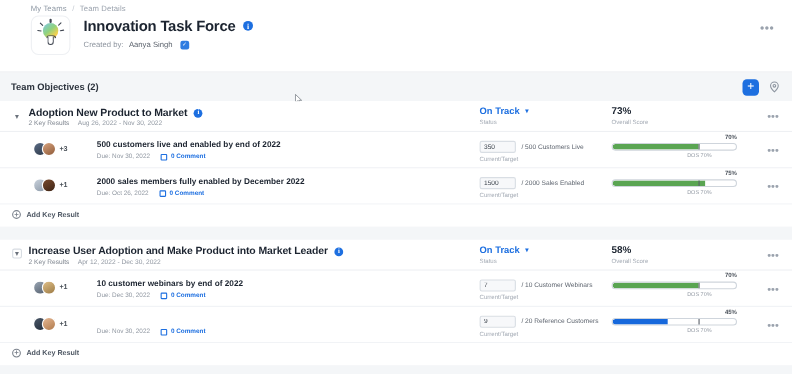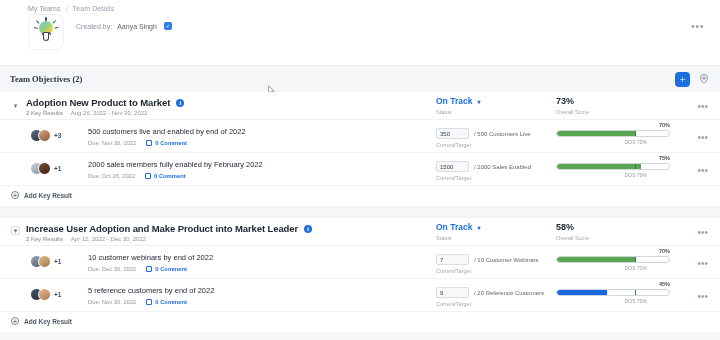--- a/index.html
+++ b/index.html
@@ -76,21 +76,21 @@
   .tab.active { color: #1d6fe0; margin-top: 22px; }
   .tab.active::after {
     content: ""; position: absolute; left: 2px; right: 2px; bottom: 0;
     height: 2px; background: #1d6fe0; border-radius: 2px;
   }
   .tabs-rule { position: absolute; left: 0; right: 0; top: 65px; height: 1px; background: #e9ecef; }
 
   
   .obj-bar {
     position: absolute; left: 0; right: 0; top: 66px; height: 26px;
-    background: #f4f6f8; display: flex; align-items: center; font-family: Liberation Serif, serif;
+    background: #f4f6f8; display: flex; align-items: center;
   }
   .obj-bar-title { margin-left: 10px; font-size: 8.5px; font-weight: bold; color: #2c333d; }
   .obj-bar-actions { position: absolute; right: 10px; display: flex; align-items: center; gap: 8px; }
   .add-obj-btn {
     width: 15px; height: 15px; border-radius: 4px; background: #1d6fe0;
     color: #fff; display: flex; align-items: center; justify-content: center;
     font-size: 11px; line-height: 1; cursor: pointer;
   }
   .pin-ico { width: 12px; height: 12px; cursor: pointer; color: #8e96a1; }
 
@@ -128,21 +128,21 @@
   
   .kr-row { position: relative; height: 33px; border-bottom: 1px solid #f0f2f5; }
   .avatars { position: absolute; left: 30px; top: 9px; display: flex; align-items: center; }
   .av {
     width: 13px; height: 13px; border-radius: 50%; border: 1.3px solid #fff;
     background-size: cover; position: relative;
   }
   .av + .av { margin-left: -5px; }
   .av-plus { margin-left: 3px; font-size: 6.5px; font-weight: bold; color: #4a5159; }
 
-  .kr-title { position: absolute; left: 88px; top: 7px; font-size: 7.5px; font-weight: normal; color: #1c2430; }
+  .kr-title { position: absolute; left: 88px; top: 7px; font-size: 7.5px; font-weight: bold; color: #1c2430; }
   .kr-meta { position: absolute; left: 88px; top: 20px; display: flex; align-items: center; font-size: 5.8px; color: #9198a2; }
   .kr-comment { display: flex; align-items: center; margin-left: 10px; color: #1d6fe0; font-weight: bold; }
   .cmt-ico { width: 6px; height: 6px; border: 1px solid #1d6fe0; border-radius: 1px; margin-right: 3px; }
 
   .kr-input-wrap { position: absolute; left: 436px; top: 8px; display: flex; align-items: center; }
   .kr-input {
     width: 33px; height: 11px; border: 1px solid #d9dee4; border-radius: 2px;
     background: #f7f8fa; font-size: 6px; color: #3c434c; text-align: left;
     padding: 0 3px; font-family: "Liberation Sans", sans-serif;
   }
@@ -190,20 +190,24 @@
         <div class="ray" style="left:2px;top:0.5px;transform:rotate(-45deg);"></div>
         <div class="ray" style="left:18.5px;top:0.5px;transform:rotate(45deg);"></div>
         <div class="ray" style="left:-0.5px;top:7px;transform:rotate(-80deg);"></div>
         <div class="ray" style="left:21px;top:7px;transform:rotate(80deg);"></div>
         <div class="bulb-glass"></div>
         <div class="bulb-neck"></div>
         <div class="bulb-base"></div>
       </div>
     </div>
     <div class="team-meta">
+      <div class="team-title-row">
+        <div class="team-title">Innovation Task Force</div>
+        <div class="info-dot">i</div>
+      </div>
       <div class="created-row">
         <span class="created-by-label">Created by:</span>
         <span class="created-name">Aanya Singh</span>
         <span class="badge-sq">
             <span>✓</span>
           </span>
       </div>
     </div>
   </div>
   <div class="header-kebab">•••</div>
@@ -282,21 +286,21 @@
       </div>
       <div class="row-kebab" style="top:12px;">•••</div>
     </div>
 
     <div class="kr-row">
       <div class="avatars">
         <div class="av" style="background:linear-gradient(150deg,#c9d2dc,#8d99a8);"></div>
         <div class="av" style="background:linear-gradient(150deg,#7a4a2c,#3d2416);"></div>
         <div class="av-plus">+1</div>
       </div>
-      <div class="kr-title">2000 sales members fully enabled by February 2022</div>
+      <div class="kr-title">2000 sales members fully enabled by December 2022</div>
       <div class="kr-meta">
         <span>Due: Oct 26, 2022</span>
         <span class="kr-comment">
           <span class="cmt-ico"></span>
           <span>0 Comment</span>
         </span>
       </div>
       <div class="kr-input-wrap">
         <input class="kr-input" value="1500" style="">
         <span class="kr-target">/ 2000 Sales Enabled</span>
@@ -377,21 +381,20 @@
       </div>
       <div class="row-kebab" style="top:12px;">•••</div>
     </div>
 
     <div class="kr-row">
       <div class="avatars">
         <div class="av" style="background:linear-gradient(150deg,#4a5768,#232d3b);"></div>
         <div class="av" style="background:linear-gradient(150deg,#e6b894,#b07a4c);"></div>
         <div class="av-plus">+1</div>
       </div>
-      <div class="kr-title">5 reference customers by end of 2022</div>
       <div class="kr-meta">
         <span>Due: Nov 30, 2022</span>
         <span class="kr-comment">
           <span class="cmt-ico"></span>
           <span>0 Comment</span>
         </span>
       </div>
       <div class="kr-input-wrap">
         <input class="kr-input" value="9" style="">
         <span class="kr-target">/ 20 Reference Customers</span>

